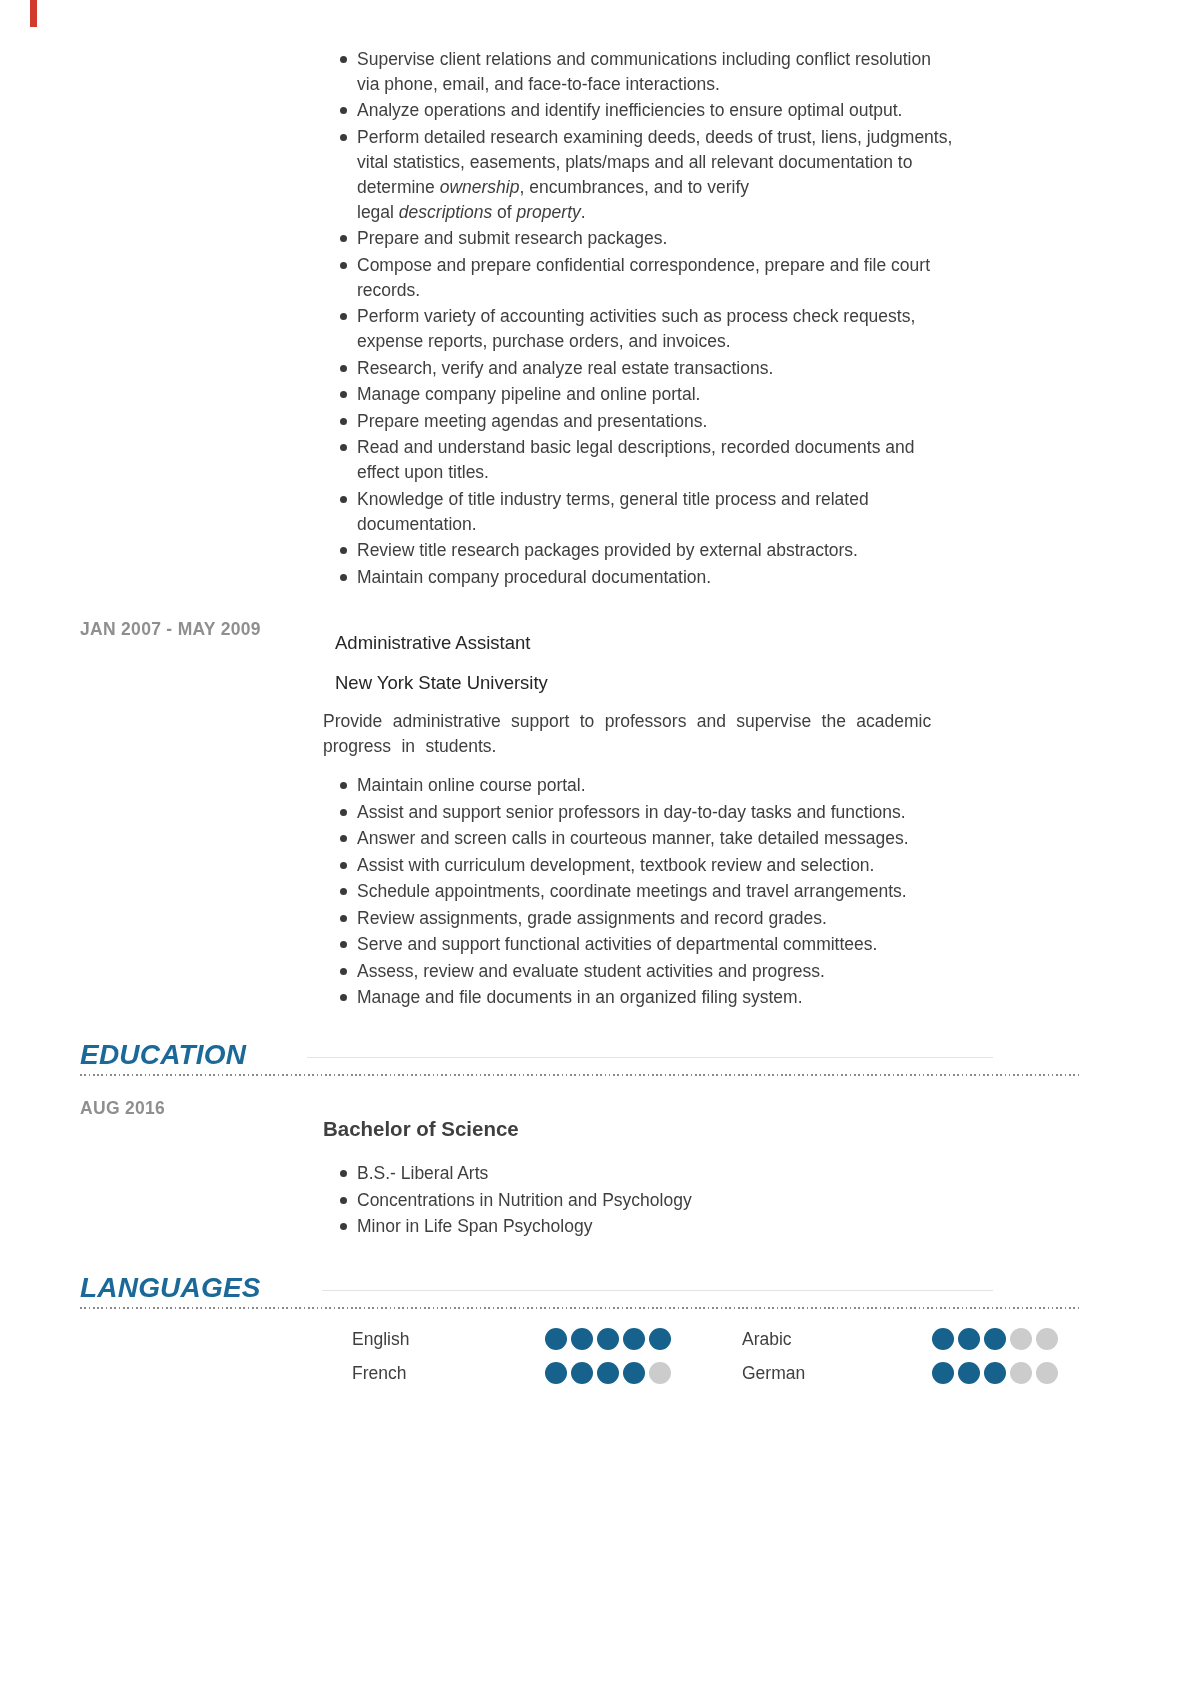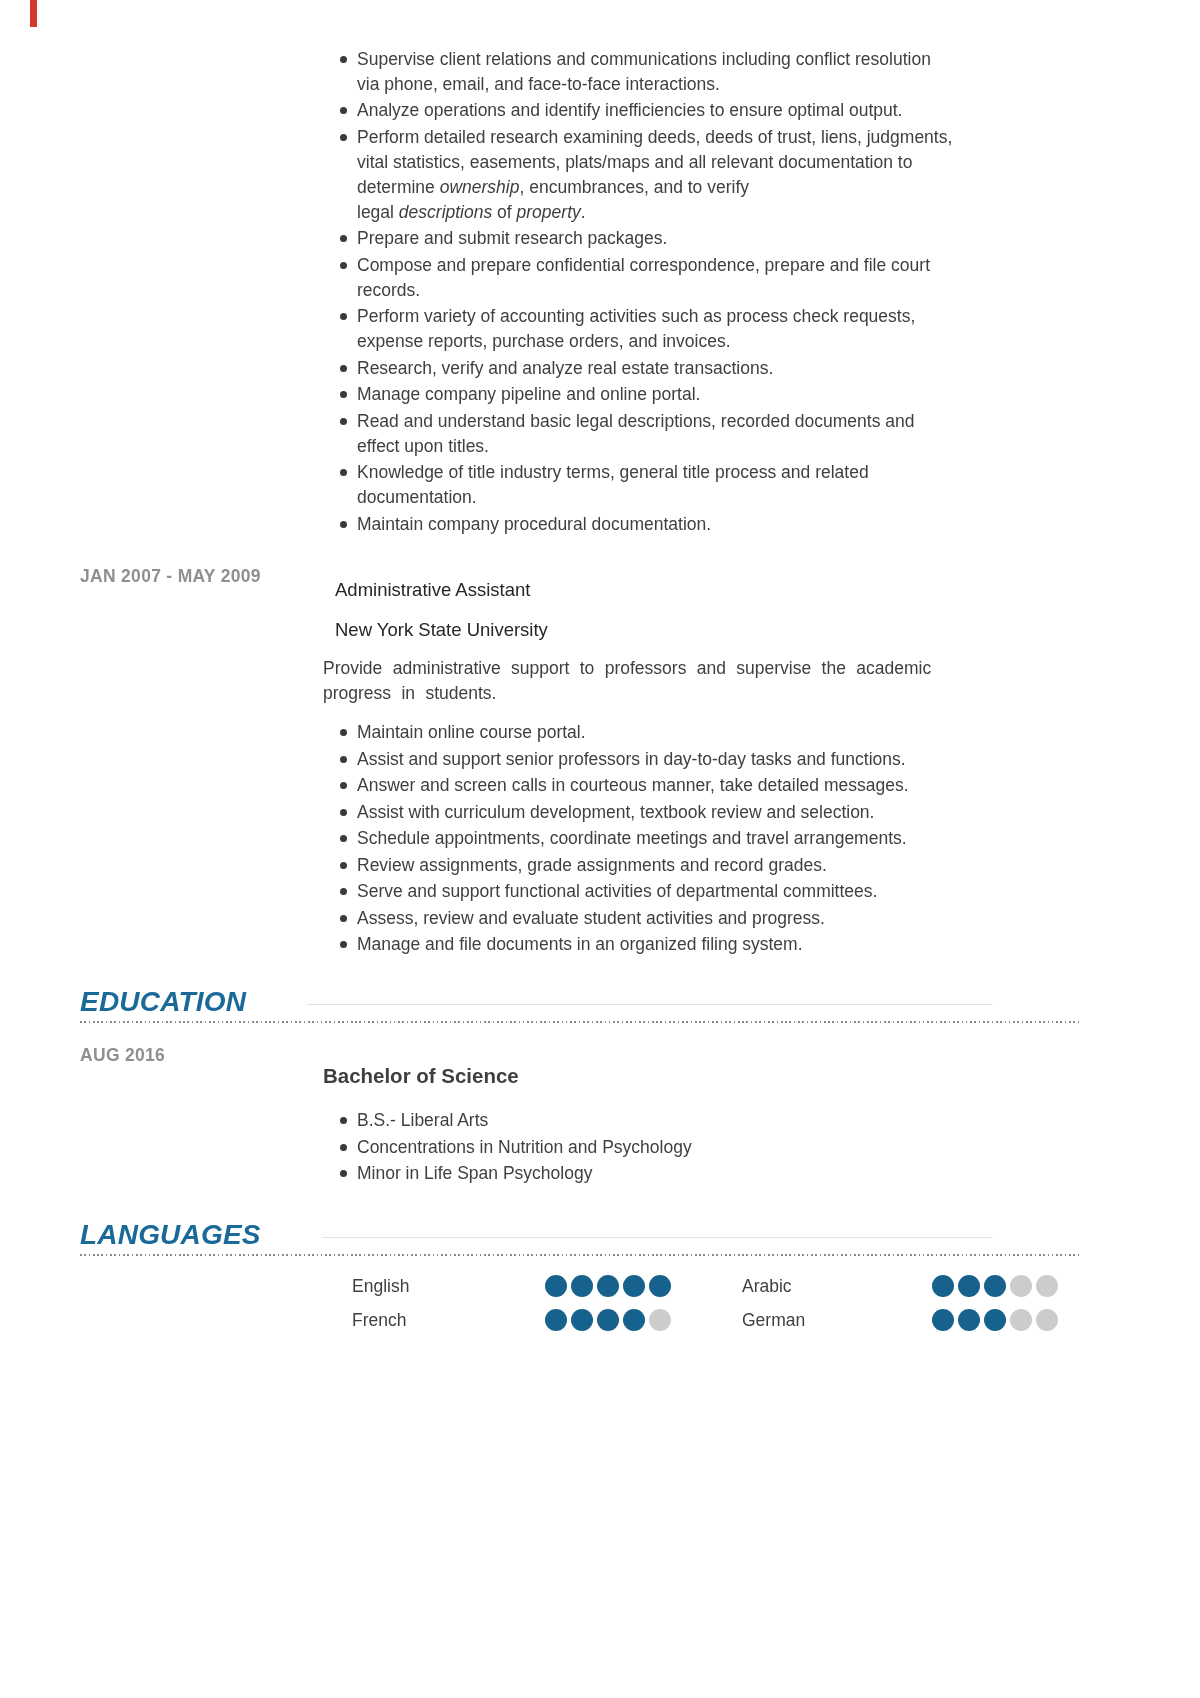--- a/index.html
+++ b/index.html
@@ -74,25 +74,27 @@
             <li>Prepare and submit research packages.</li>
 
             <li>Compose and prepare confidential correspondence, prepare and file court<br>records.</li>
 
             <li>Perform variety of accounting activities such as process check requests,<br>expense reports, purchase orders, and invoices.</li>
 
             <li>Research, verify and analyze real estate transactions.</li>
 
             <li>Manage company pipeline and online portal.</li>
 
+            <li>Prepare meeting agendas and presentations.</li>
 
             <li>Read and understand basic legal descriptions, recorded documents and<br>effect upon titles.</li>
 
             <li>Knowledge of title industry terms, general title process and related<br>documentation.</li>
 
+            <li>Review title research packages provided by external abstractors.</li>
 
             <li>Maintain company procedural documentation.</li>
           </ul>
       </div>
     </section>
 
     <section class="row entry">
       <div class="datecol">
         <span class="date">JAN 2007 - MAY 2009</span>
       </div>

